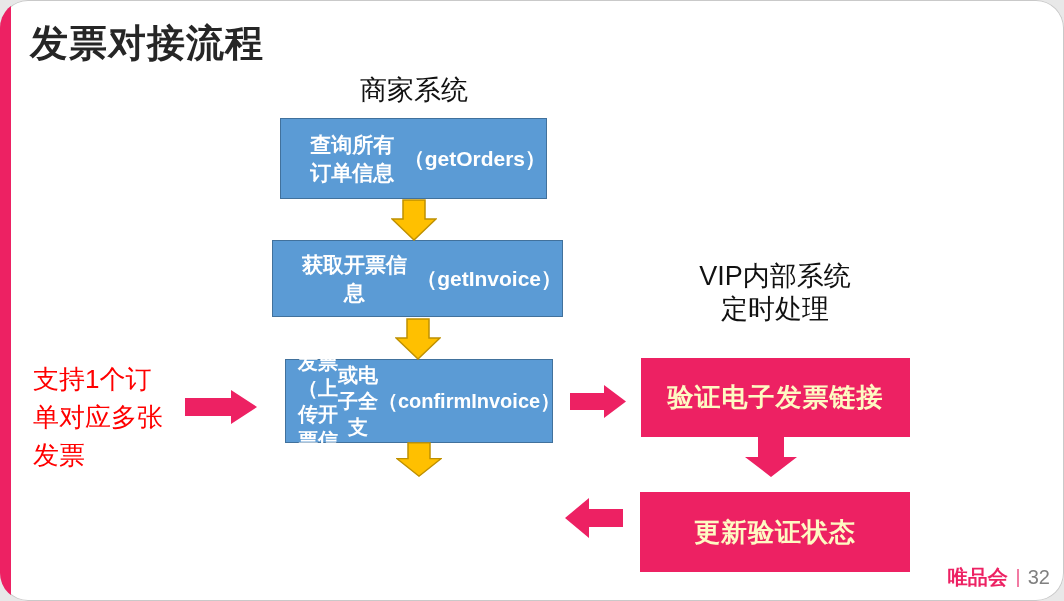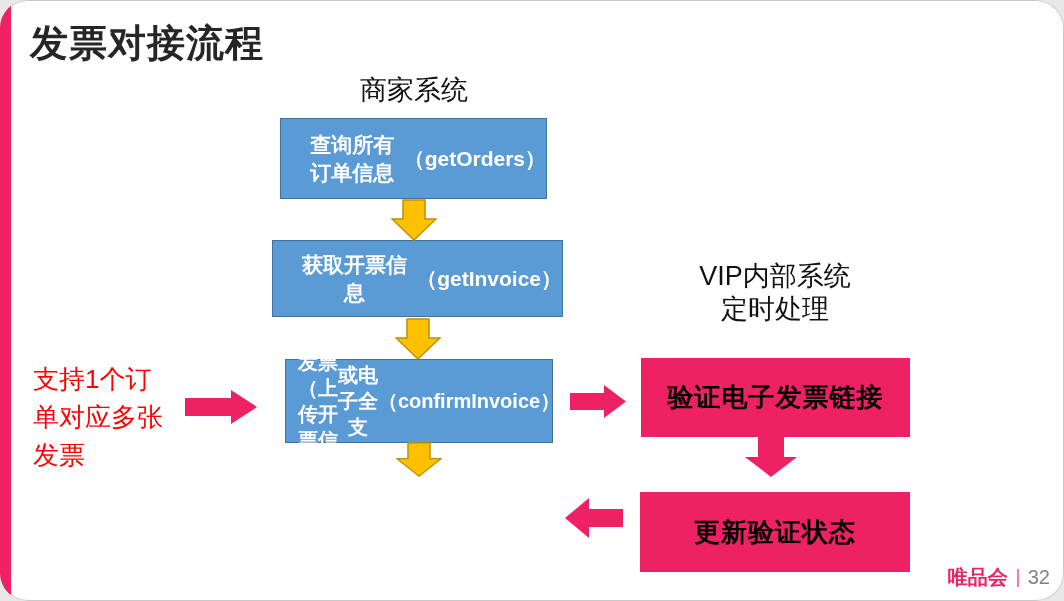--- a/index.html
+++ b/index.html
@@ -21,21 +21,21 @@
   .bluebox {
     position:absolute; background:var(--blue-fill,#5B9BD5); border:1.5px solid var(--blue-border,#41719C);
     color:#fff; display:flex; flex-direction:row; justify-content:center; align-items:center;
     text-align:center; font-size:21px; font-weight:600; line-height:28px;padding-left:20px;
   }
   .box1 { left:280px; top:118px; width:267px; height:81px; }
   .box2 { left:272px; top:240px; width:291px; height:77px; }
   .box3 { left:285px; top:359px; width:268px; height:84px; font-size:20px; line-height:26px; }
   .box4 { left:283px; top:477px; width:272px; height:78px; }
   .pinkbox {
-    position:absolute; background:var(--accent-pink,#ED2163); color:#000000;
+    position:absolute; background:var(--accent-pink,#ED2163); color:#fef9c3;
     display:flex; justify-content:center; align-items:center;
     font-size:26px; font-weight:bold; letter-spacing:1px;
   }
   .pink1 { left:641px; top:358px; width:269px; height:79px; }
   .pink2 { left:640px; top:492px; width:270px; height:80px; }
   .note {
     position:absolute; left:33px; top:360px; width:180px;
     color:var(--note-red,#FF0000); font-size:26px; line-height:38px;
   }
   .arrow { position:absolute; }

